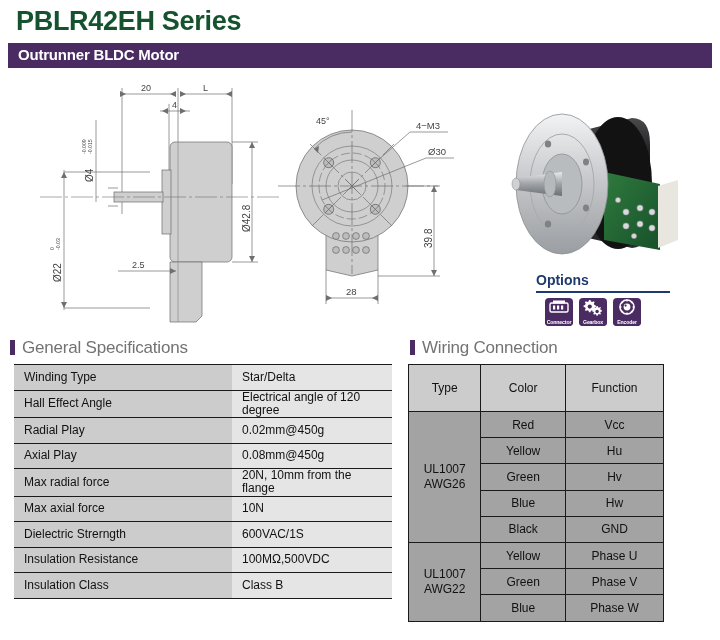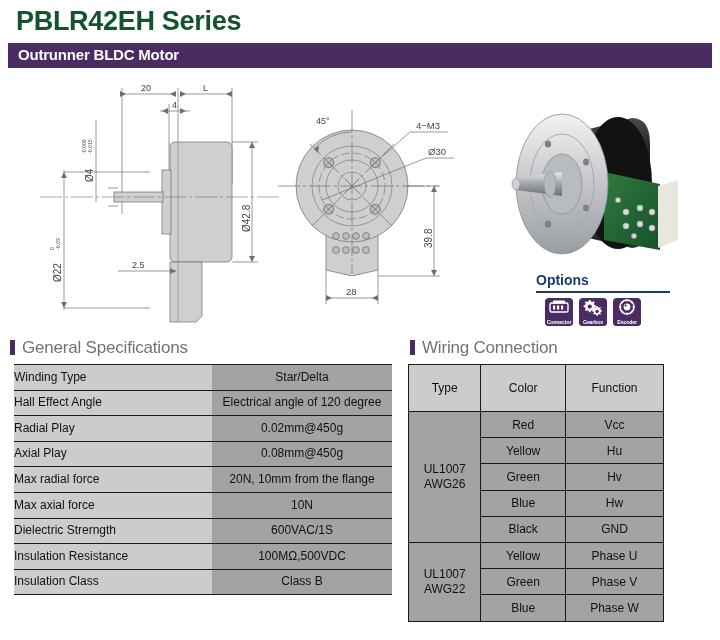--- a/index.html
+++ b/index.html
@@ -141,33 +141,33 @@
     color: #111111;
   }
   #spec-table {
     position: absolute;
     left: 14px; top: 364px;
     width: 378px;
   }
   #spec-table td {
     height: 24.6px;
     border-top: 1.6px solid #1a1a1a;
-    padding: 0 0;
+    padding: 0 10px;
     line-height: 1.1;
   }
   #spec-table tr:last-child td { border-bottom: 1.6px solid #1a1a1a; }
   #spec-table td.k {
     width: 198px;
     background: #cccccc;
     text-align: left;
     font-size: 12px;
   }
   #spec-table td.v {
-    background: #a3a3a3;
-    text-align: center;
+    background: #e5e5e5;
+    text-align: left;
     font-size: 12px;
   }
 
   #wire-table {
     position: absolute;
     left: 408px; top: 364px;
     width: 256px;
   }
   #wire-table td, #wire-table th {
     border: 1.4px solid #1a1a1a;

